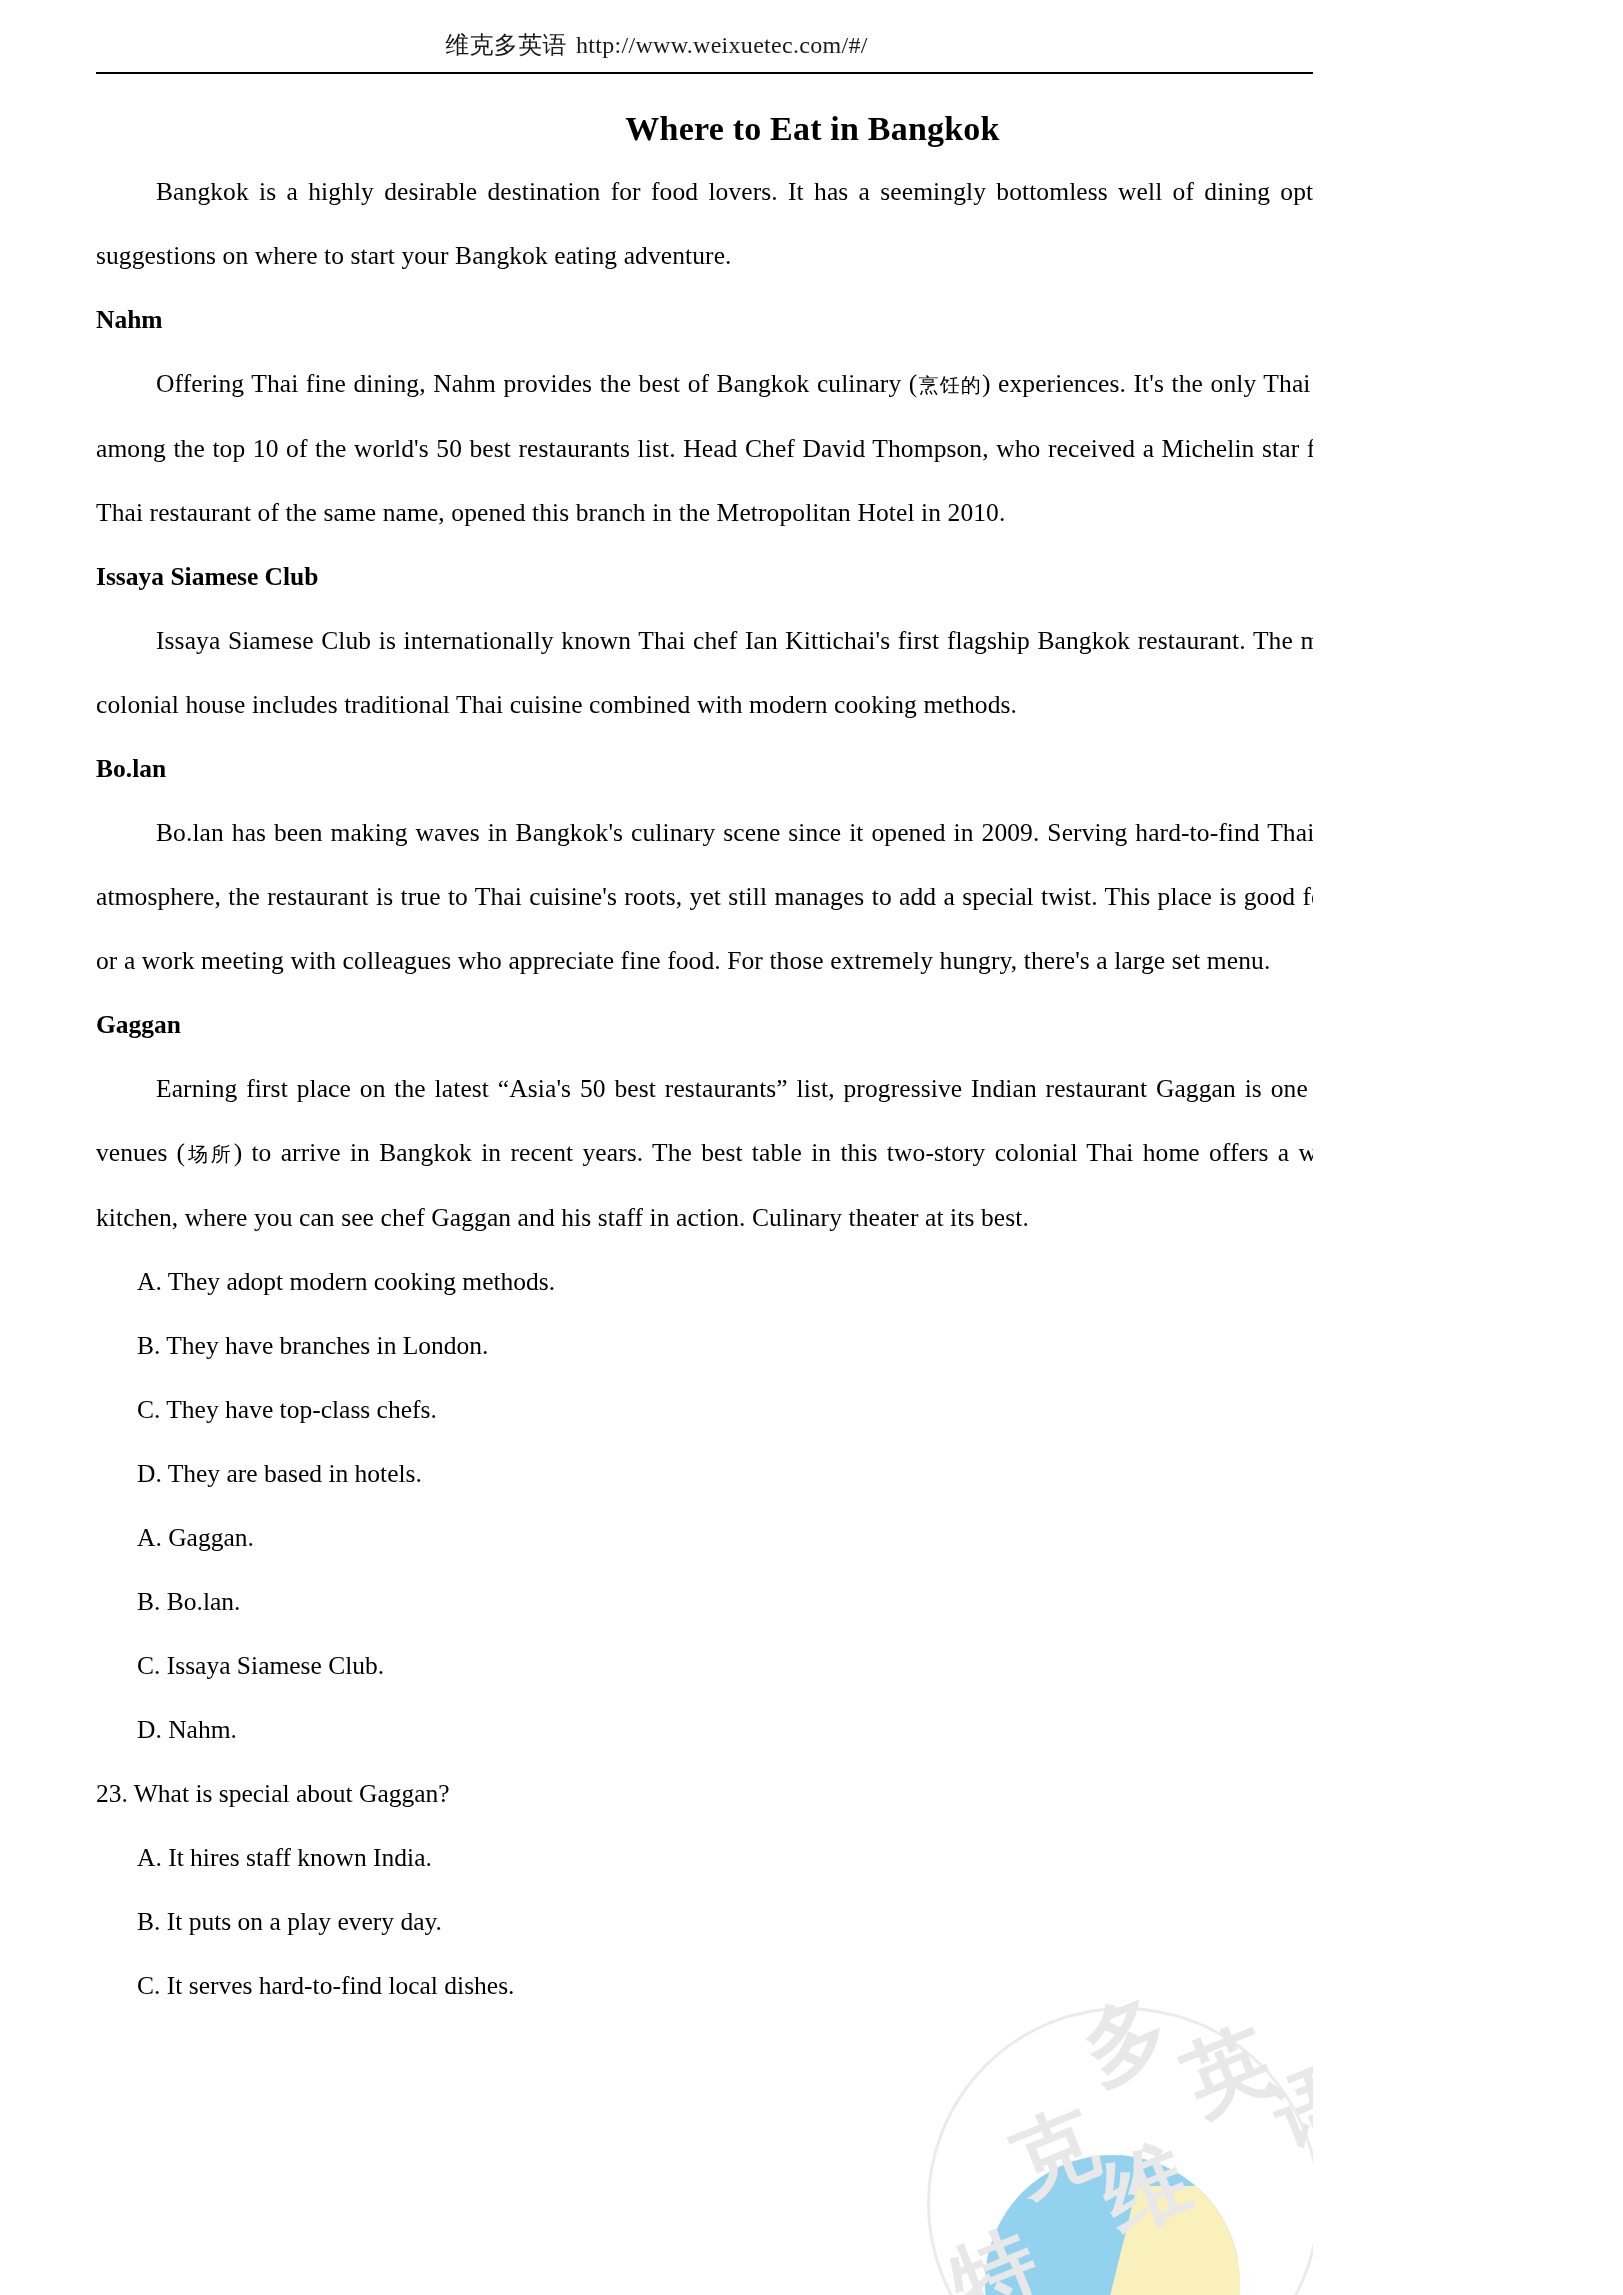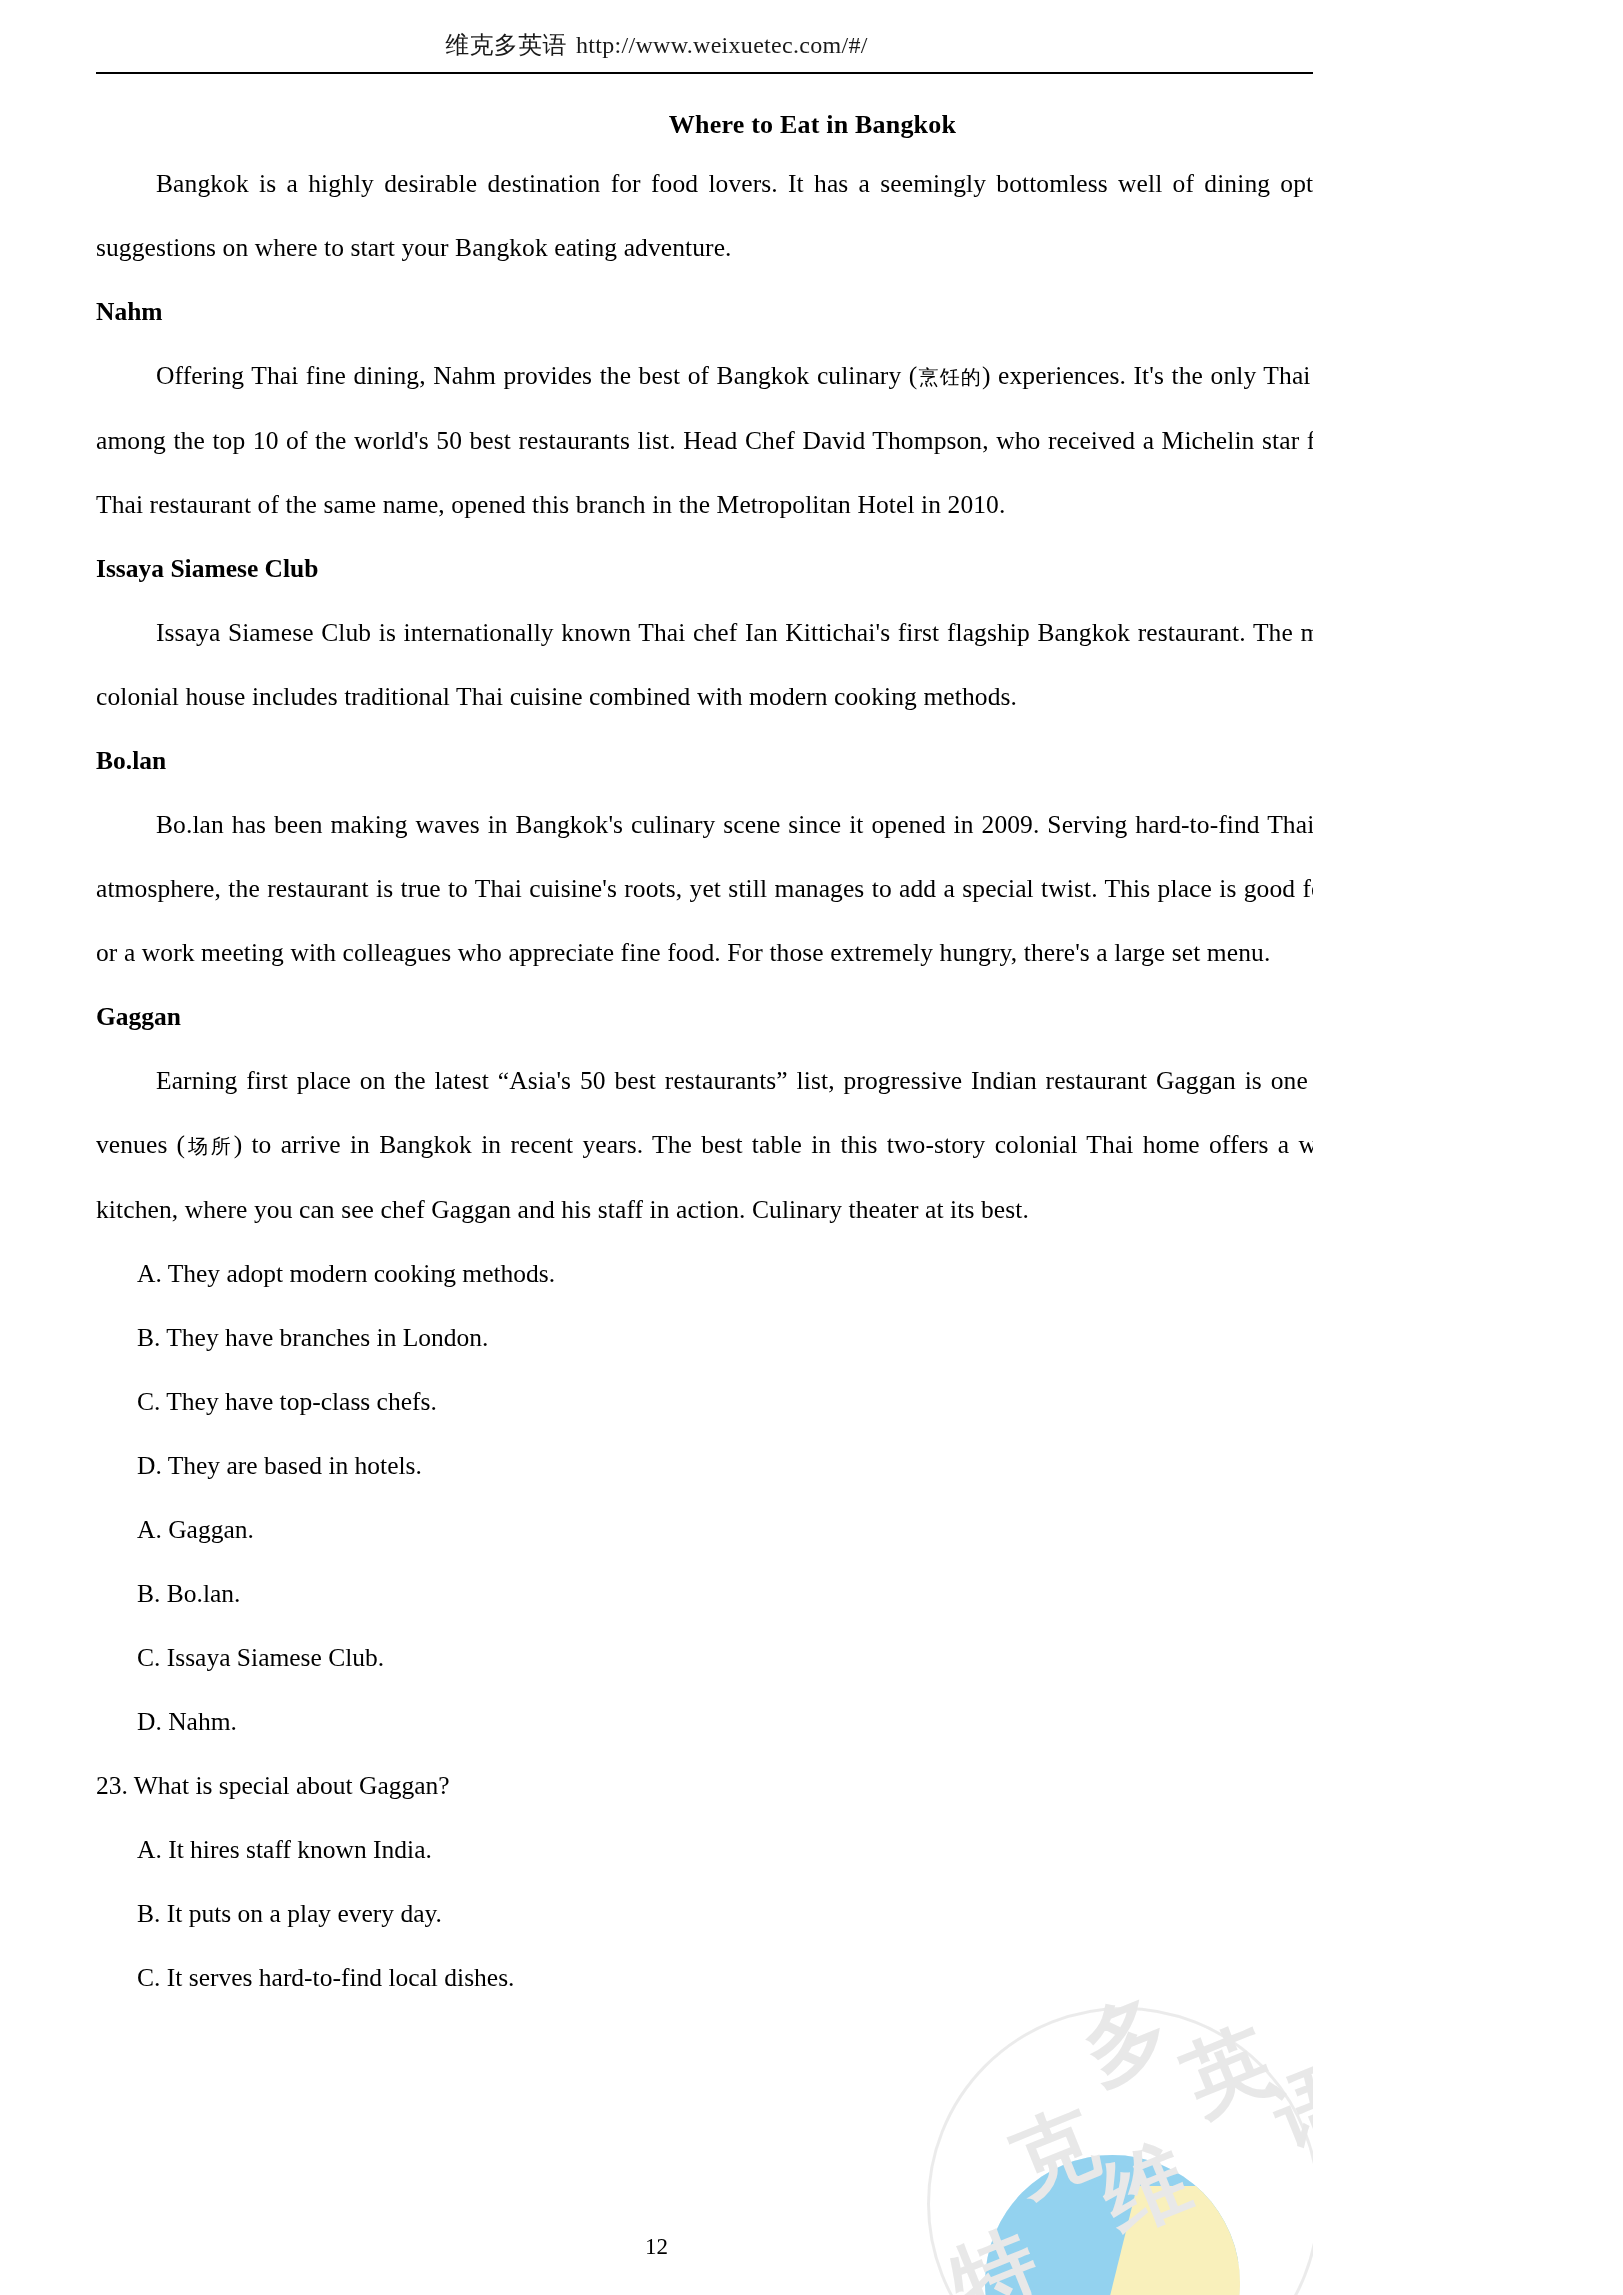--- a/index.html
+++ b/index.html
@@ -46,21 +46,21 @@
   .content {
     position: absolute;
     top: 110px;
     left: 96px;
     width: 1433px;
   }
 
   .doc-title {
     text-align: center;
     font-weight: bold;
-    font-size: 26px;
+    font-size: 34px;
     margin: 0 0 11.8px 0;
     letter-spacing: 0.2px;
   }
 
   p.para {
     font-size: 25.5px;
     line-height: 64px;
     margin: 0;
     text-align: justify;
     text-justify: inter-word;
@@ -213,16 +213,15 @@
       <div class="yellow"></div>
     </div>
     <div class="wm-text wm-t1">多</div>
     <div class="wm-text wm-t2">英</div>
     <div class="wm-text wm-t3">语</div>
     <div class="wm-text wm-t4">克</div>
     <div class="wm-text wm-t5">维</div>
     <div class="wm-text wm-t6">特</div>
   </div>
 
-  <div class="page-number">12</div>
 
 </div>
 
 
 </body></html>

